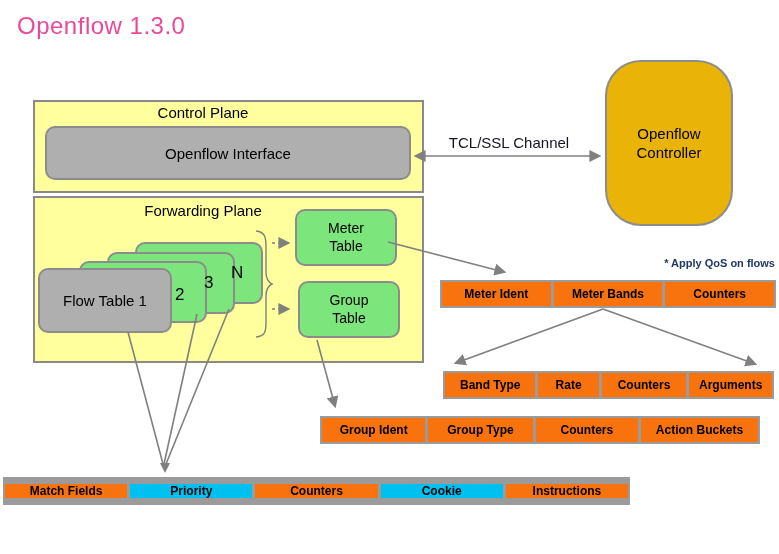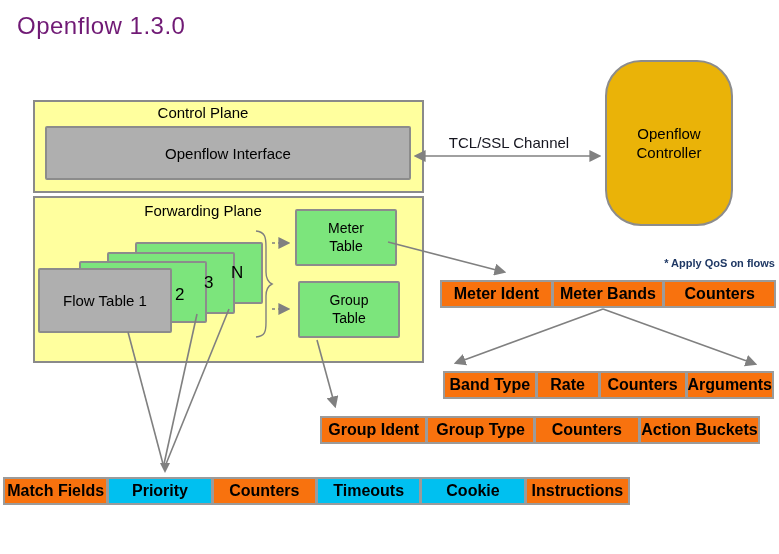--- a/index.html
+++ b/index.html
@@ -1,39 +1,39 @@
 <!DOCTYPE html>
 <html><head>
 <meta charset="utf-8">
 <style>
   html,body{margin:0;padding:0;background:#fff;}
   .canvas{
     position:relative;width:779px;height:554px;background:#ffffff;
     font-family:"Liberation Sans",sans-serif;color:#000;overflow:hidden;
   }
   .abs{position:absolute;box-sizing:border-box;}
-  .title{font-size:24px;color:#701a75;letter-spacing:.5px;}
+  .title{font-size:24px;color:#ec4899;letter-spacing:.5px;}
   .panel{background:#FFFF9E;border:2px solid #8a8a8a;}
   .sec-title{font-size:15px;text-align:center;}
   .rbox{
-    border:2px solid #8c8c8c;border-radius:2px;
+    border:2px solid #8c8c8c;border-radius:10px;
     display:flex;align-items:center;justify-content:center;text-align:center;
   }
   .gray{background:#AFAFAF;}
   .green{background:#7CE57C;}
   .biground{border-radius:36px;}
   .box-label{font-size:15px;}
   .tbl-label{font-size:14px;line-height:1.25;width:52px;}
   .stack-num{font-size:17px;}
   .row{
     background:#9B9B9B;display:flex;gap:3px;padding:2px;
   }
   .cell{
     display:flex;align-items:center;justify-content:center;
-    font-weight:bold;font-size:16px;color:#000;white-space:nowrap;
+    font-weight:bold;font-size:12px;color:#000;white-space:nowrap;
   }
   .c-orange{background:#F8720E;}
   .c-cyan{background:#00C0F0;}
   .note{font-size:11px;font-weight:bold;color:#1F3864;white-space:nowrap;}
   .chan-label{font-size:15px;text-align:center;color:#15151f;white-space:nowrap;}
   svg.lines{position:absolute;left:0;top:0;pointer-events:none;}
 </style>
 </head>
 <body>
 
@@ -87,25 +87,24 @@
     <div class="cell c-orange" style="flex:85;">Arguments</div>
   </div>
 
   <div class="abs row" style="left:272px;top:416px;width:440px;height:28px;margin-left:48px;">
     <div class="cell c-orange" style="flex:106;">Group Ident</div>
     <div class="cell c-orange" style="flex:107;">Group Type</div>
     <div class="cell c-orange" style="flex:105;">Counters</div>
     <div class="cell c-orange" style="flex:120;">Action Buckets</div>
   </div>
 
-  <div class="abs row" style="left:3px;top:477px;width:627px;height:28px;">
+  <div class="abs row" style="left:3px;top:477px;width:627px;height:28px;align-items:center;">
     <div class="cell c-orange" style="flex:1;">Match Fields</div>
     <div class="cell c-cyan" style="flex:1;">Priority</div>
     <div class="cell c-orange" style="flex:1;">Counters</div>
-    <div class="cell c-cyan" style="flex:1;">Timeouts</div>
     <div class="cell c-cyan" style="flex:1;">Cookie</div>
     <div class="cell c-orange" style="flex:1;">Instructions</div>
   </div>
 
   <svg class="lines" width="779" height="554" viewBox="0 0 779 554">
     <defs>
       <marker id="arr" viewBox="0 0 10 10" refX="8" refY="5" markerWidth="7.5" markerHeight="7.5" orient="auto-start-reverse">
         <path d="M0,0 L10,5 L0,10 z" fill="#808080"></path>
       </marker>
     </defs>

